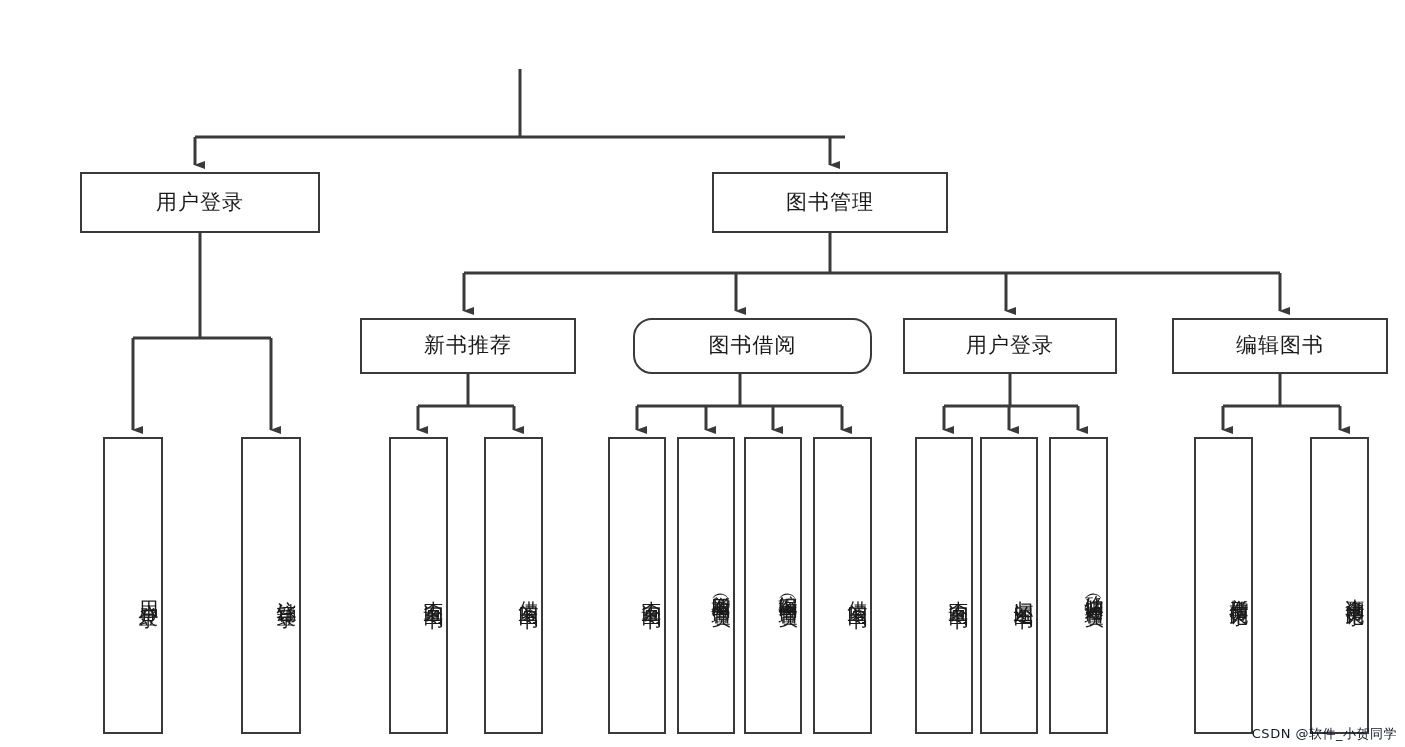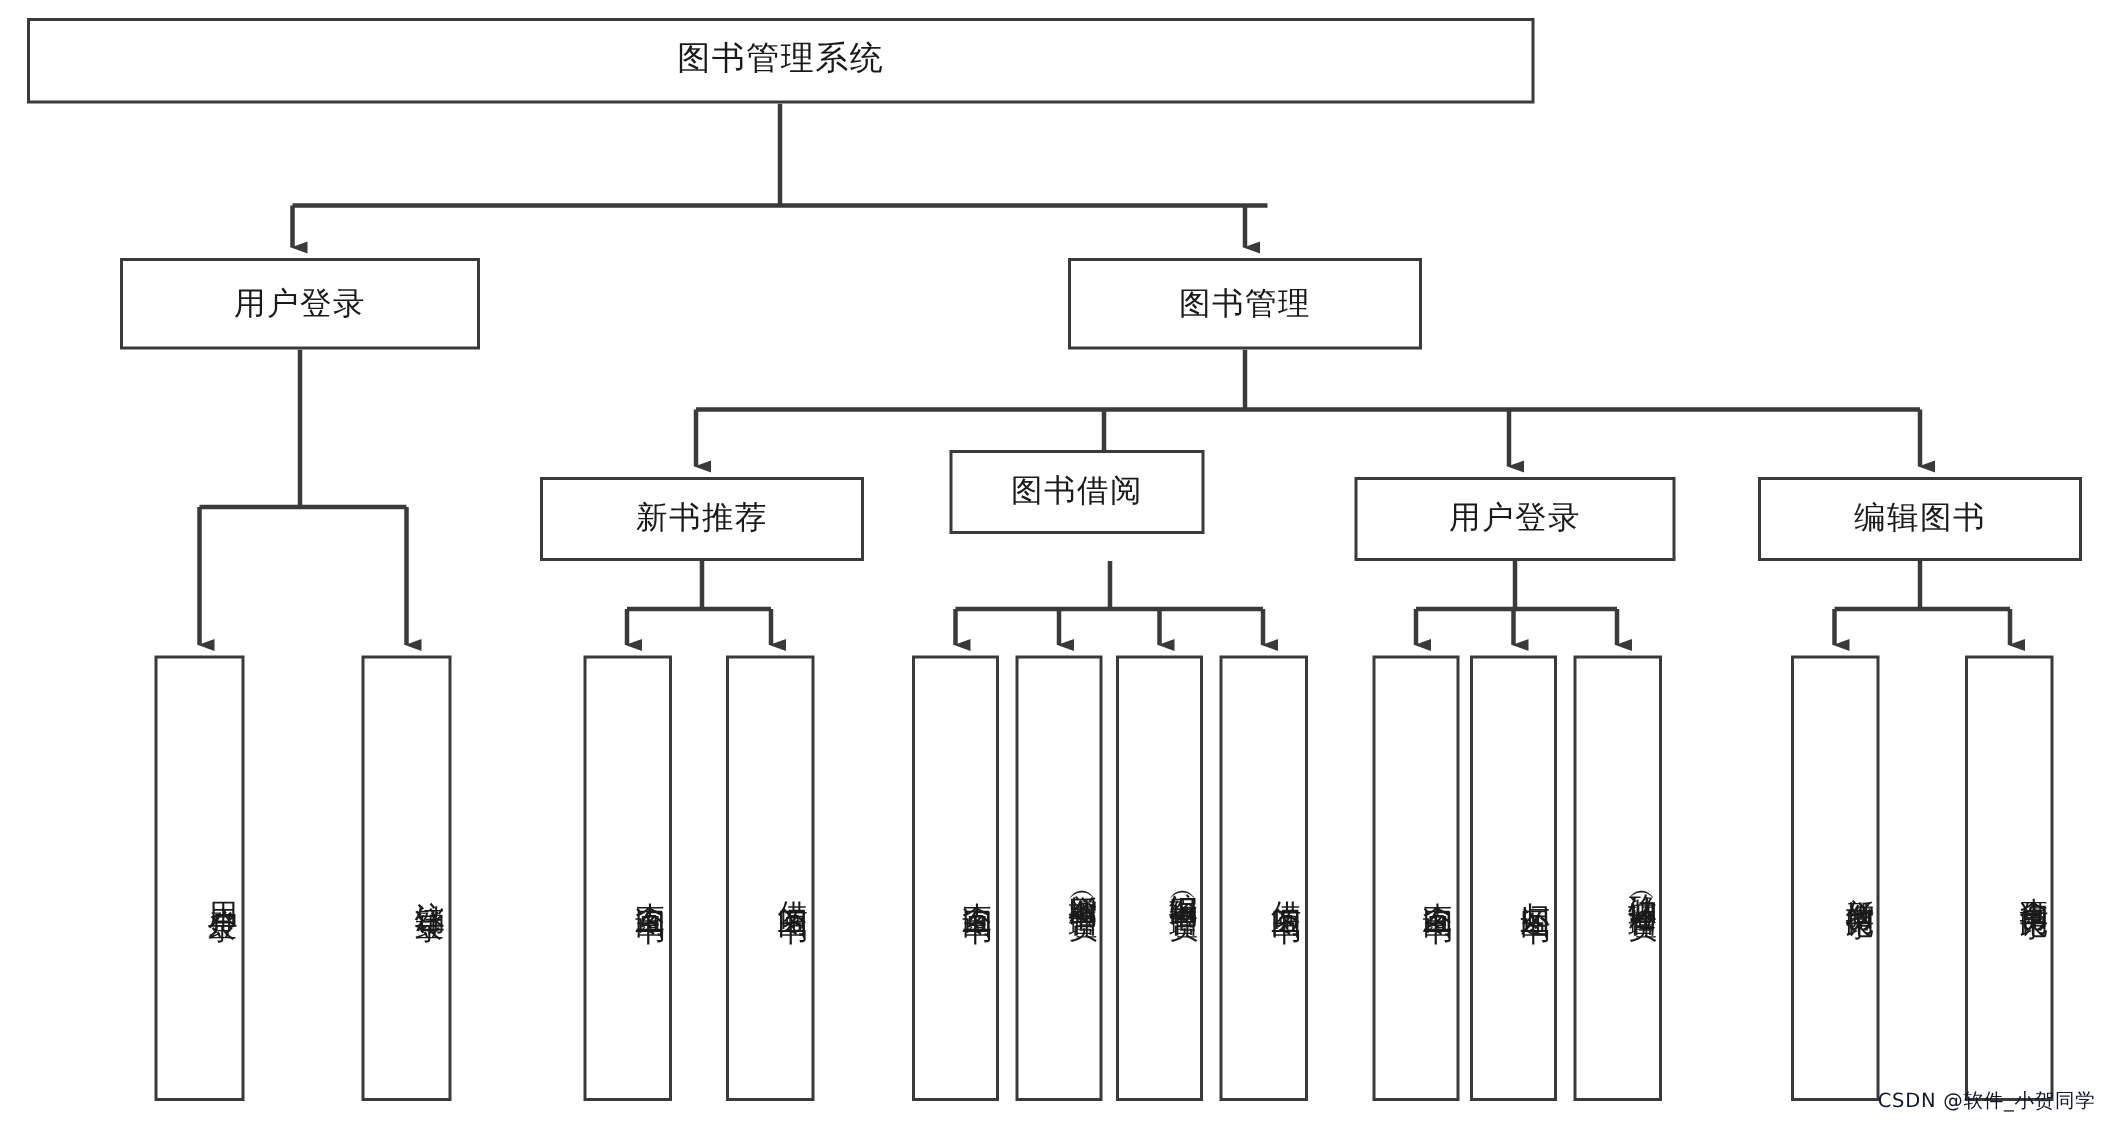--- a/index.html
+++ b/index.html
@@ -118,27 +118,26 @@
       <path d="M 1009 406 L 1009 430" marker-end="url(#arrowhead)"></path>
       <path d="M 1078 406 L 1078 430" marker-end="url(#arrowhead)"></path>
 
       <path d="M 1280 374 L 1280 406"></path>
       <path d="M 1223 406 L 1340 406"></path>
       <path d="M 1223 406 L 1223 430" marker-end="url(#arrowhead)"></path>
       <path d="M 1340 406 L 1340 430" marker-end="url(#arrowhead)"></path>
     </g>
   </svg>
 
-  <div class="node node-horizontal node-root" style="left:18px; top:12px; width:1005px; height:57px;">图书管理系统</div>
 
   <div class="node node-horizontal" style="left:80px; top:172px; width:240px; height:61px;">用户登录</div>
   <div class="node node-horizontal" style="left:360px; top:318px; width:216px; height:56px;">新书推荐</div>
 
   <div class="node node-horizontal" style="left:712px; top:172px; width:236px; height:61px;">图书管理</div>
-  <div class="node node-horizontal" style="left:633px; top:300px; width:170px; height:56px;">图书借阅</div>
+  <div class="node node-horizontal" style="left:633px; top:318px; width:239px; height:56px;border-radius:19px;">图书借阅</div>
   <div class="node node-horizontal" style="left:903px; top:318px; width:214px; height:56px;">用户登录</div>
   <div class="node node-horizontal" style="left:1172px; top:318px; width:216px; height:56px;">编辑图书</div>
 
   <div class="node node-vertical" style="left:103px; top:437px; width:60px; height:297px;">用户登录</div>
   <div class="node node-vertical" style="left:241px; top:437px; width:60px; height:297px;">注销登录</div>
 
   <div class="node node-vertical" style="left:389px; top:437px; width:59px; height:297px;">查询图书</div>
   <div class="node node-vertical" style="left:484px; top:437px; width:59px; height:297px;">借阅图书</div>
 
   <div class="node node-vertical" style="left:608px; top:437px; width:58px; height:297px;">查询图书</div>

